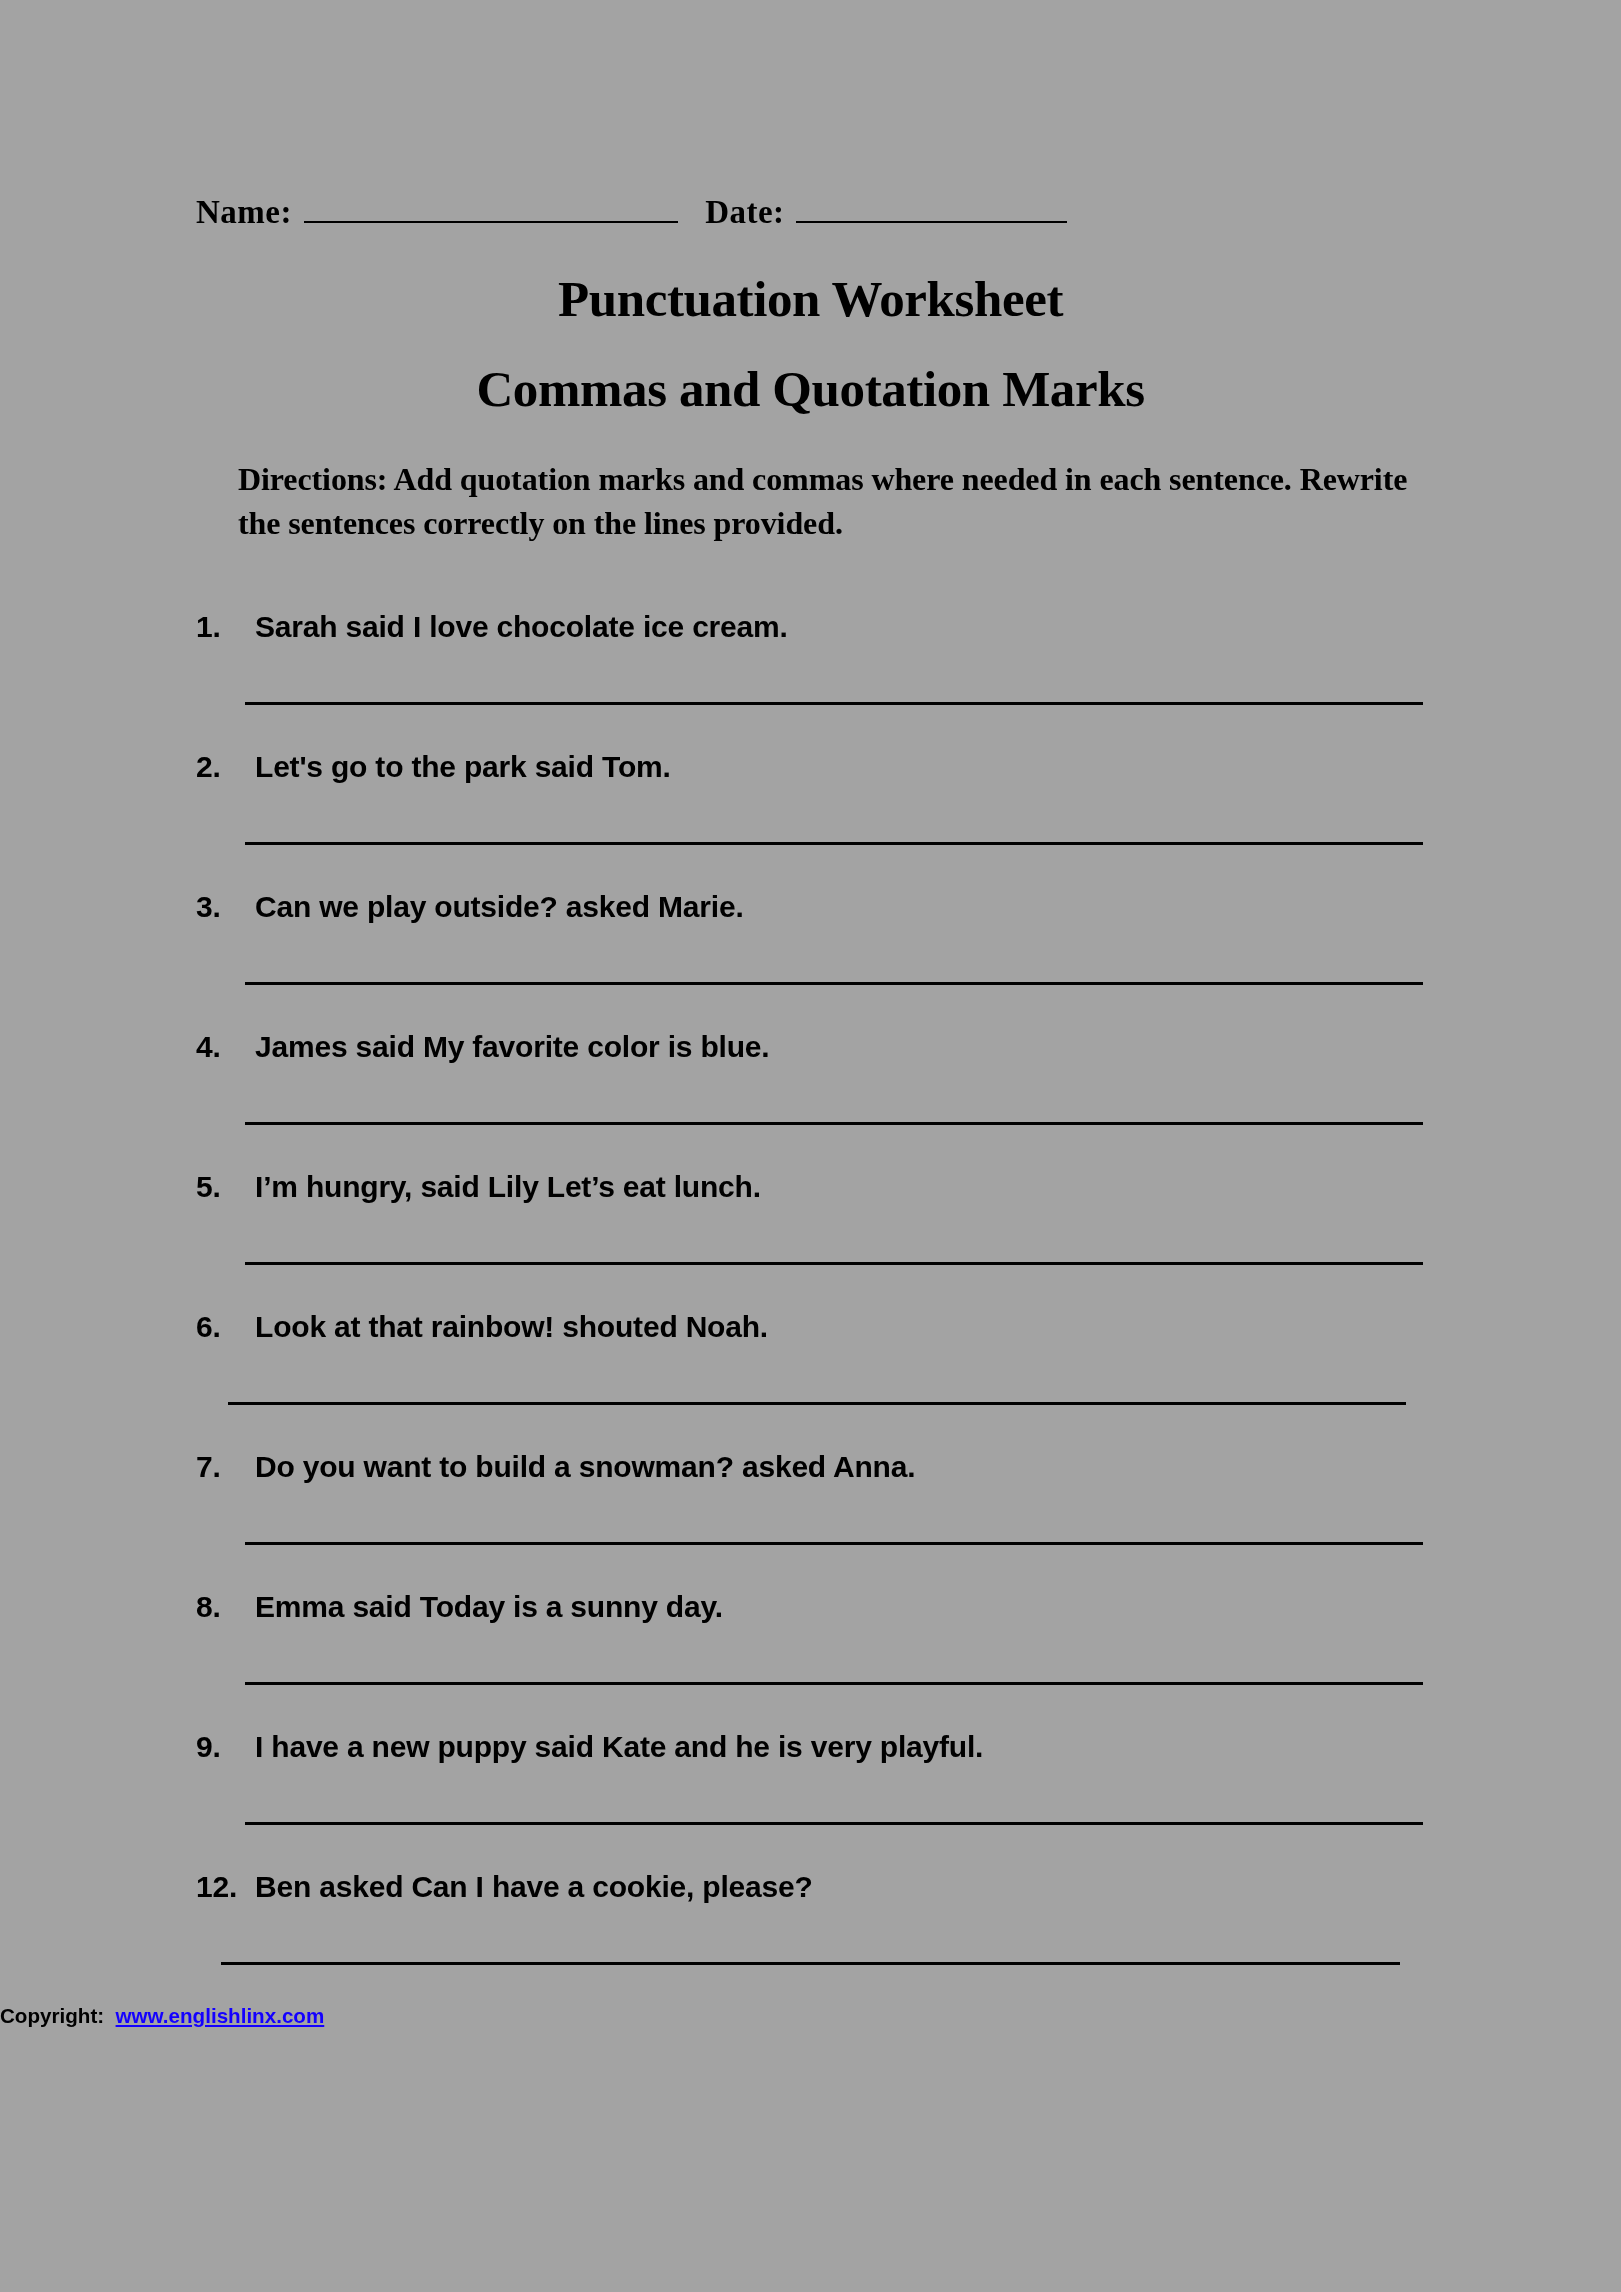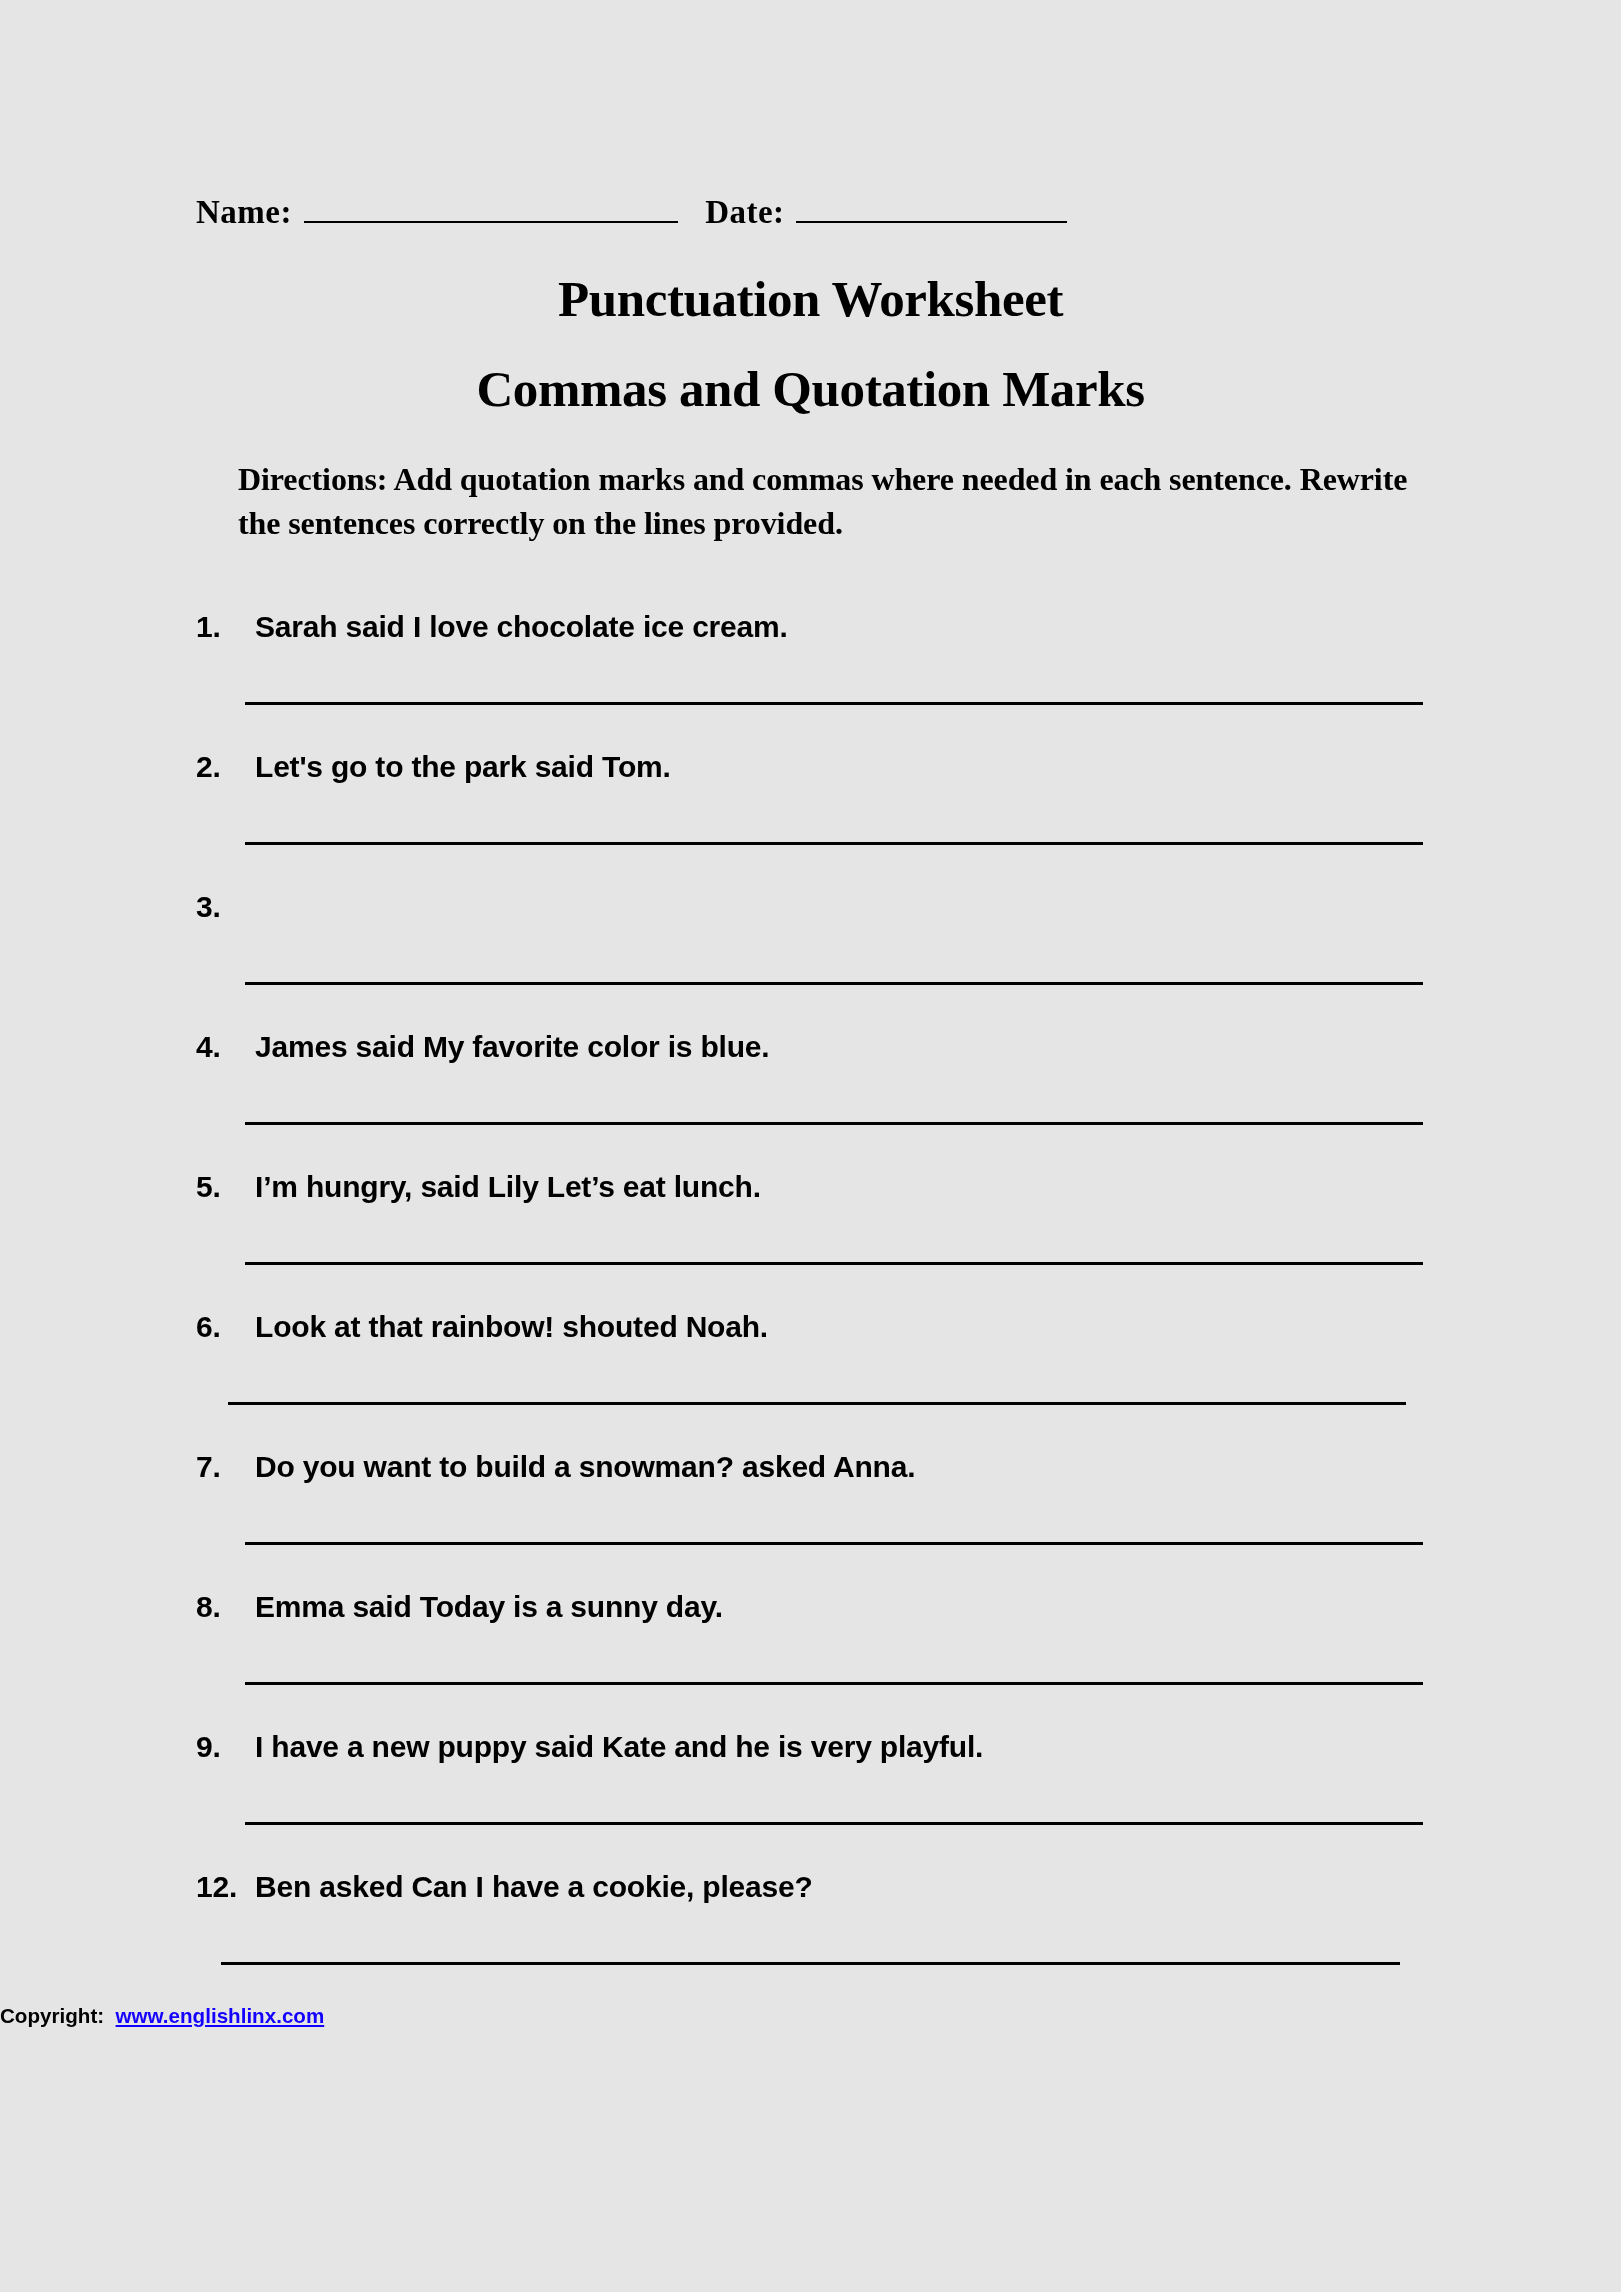--- a/index.html
+++ b/index.html
@@ -14,21 +14,21 @@
     font-family: "Liberation Sans", sans-serif;
     color: #000000;
     overflow: hidden;
   }
 
   .page {
     position: absolute;
     left: 0; top: 0;
     width: 1621px;
     height: 2293px;
-    background: #e5e5e5;
+    background: #a3a3a3;
   }
 
   
   .namedate-row {
     position: absolute;
     left: 196px;
     top: 192px;
     width: 1206px;
     height: 47px;
     display: flex;
@@ -170,20 +170,21 @@
       <div class="q-line">
         <span class="q-num">2.</span>
         <span class="q-text">Let's go to the park said Tom.</span>
       </div>
       <div class="answer-rule" style="left:245px;width:1178px;"></div>
     </div>
 
     <div class="q-block">
       <div class="q-line">
         <span class="q-num">3.</span>
+        <span class="q-text">Can we play outside? asked Marie.</span>
       </div>
       <div class="answer-rule" style="left:245px;width:1178px;"></div>
     </div>
 
     <div class="q-block">
       <div class="q-line">
         <span class="q-num">4.</span>
         <span class="q-text">James said My favorite color is blue.</span>
       </div>
       <div class="answer-rule" style="left:245px;width:1178px;"></div>

